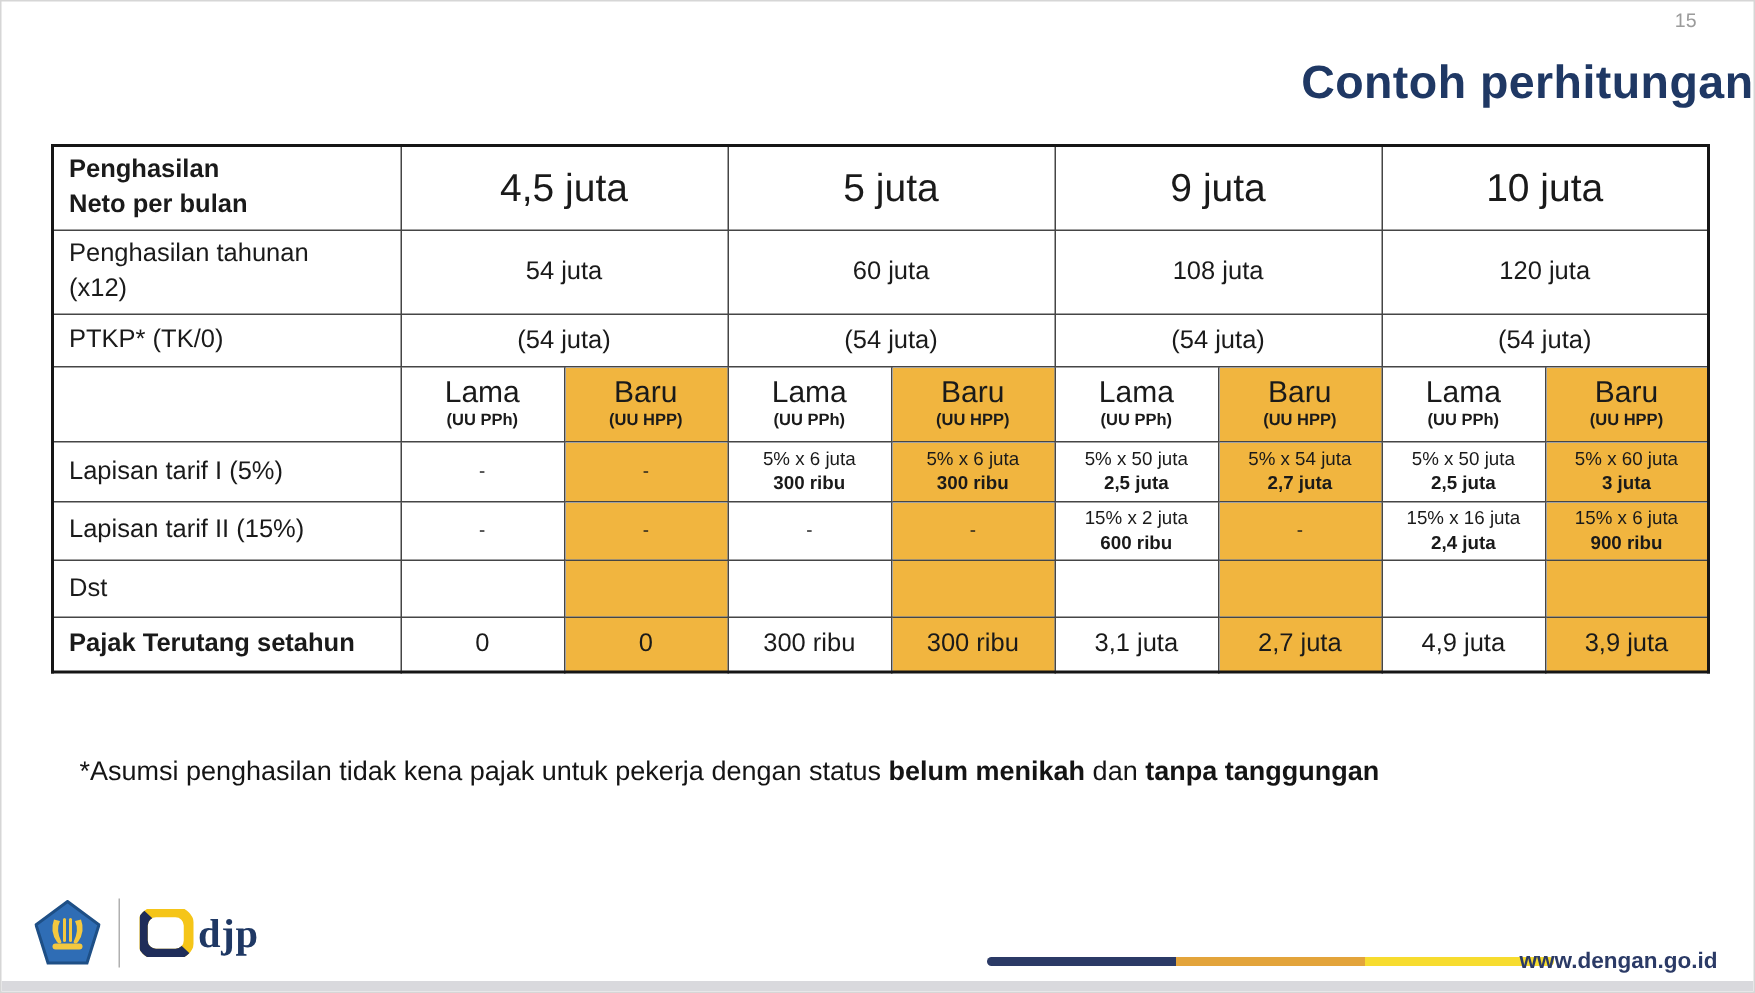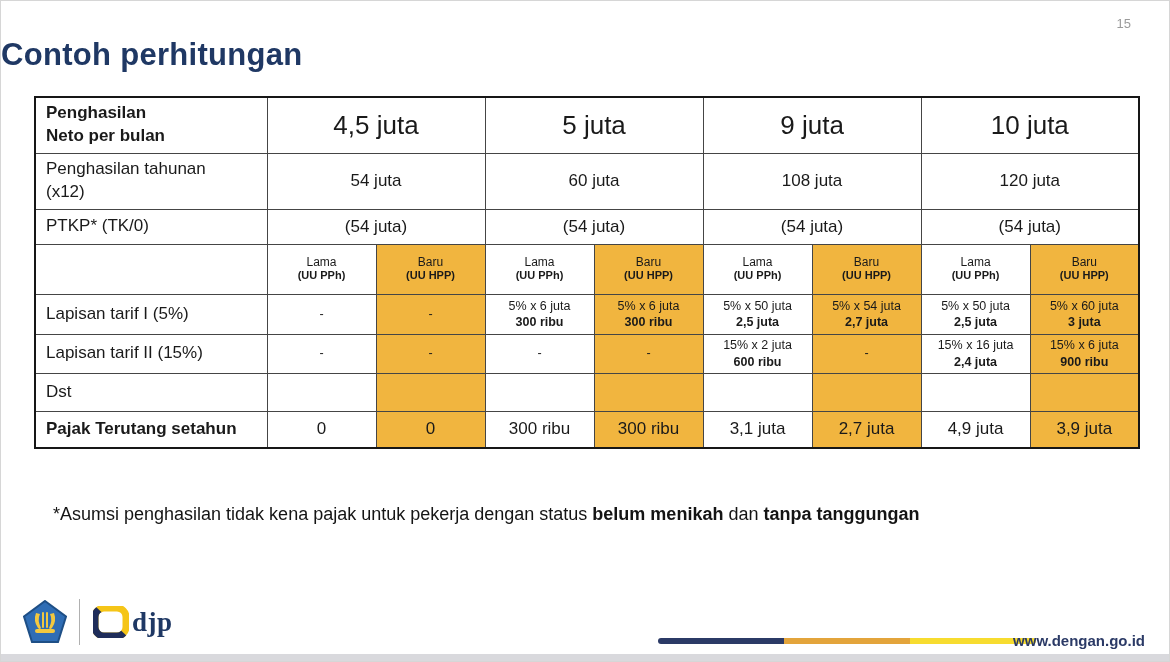--- a/index.html
+++ b/index.html
@@ -1,23 +1,23 @@
 <!DOCTYPE html>
 <html><head>
 <meta charset="utf-8">
 <style>
   html,body { margin:0; padding:0; background:#e8e8e8; }
   .slide {
     position:relative; width:1170px; height:662px; background:#ffffff;
     font-family:"Liberation Sans", sans-serif; color:#1a1a1a;
     overflow:hidden; border:1px solid #d6d6d6; box-sizing:border-box;
   }
-  .page-num { position:absolute; top:15px; right:38px; font-size:13px; color:#9b9b9b; }
+  .page-num { position:absolute; top:5px; right:38px; font-size:13px; color:#9b9b9b; }
   .title {
-    position:absolute; top:36px; left:0; width:100%; text-align:left;
+    position:absolute; top:36px; left:0; width:100%; text-align:right;
     font-size:31px; font-weight:bold; color:#1f3864; letter-spacing:0.3px;
   }
   .tbl-wrap { position:absolute; left:33px; top:95px; }
   table.calc {
     border-collapse:collapse; table-layout:fixed; width:1104px;
     border:2px solid #161616;
   }
   table.calc td, table.calc th {
     border:1px solid #454545; padding:1px 6px; text-align:center;
     vertical-align:middle; overflow:hidden; font-weight:normal;
@@ -25,21 +25,21 @@
   tr.r1 { height:56px; } tr.r2 { height:56px; } tr.r3 { height:35px; }
   tr.r4 { height:36px; } tr.r5 { height:50px; } tr.r6 { height:40px; }
   tr.r7 { height:39px; } tr.r8 { height:38px; } tr.r9 { height:37px; }
   .lbl { text-align:left !important; padding-left:10px !important; white-space:pre-line; font-size:17px; line-height:1.35; }
   .bold { font-weight:bold !important; }
   .big { font-size:26px; font-weight:bold; }
   .mid { font-size:17px; }
   .kp  { font-size:19px; font-weight:bold; }
   .tot { font-size:17px; font-weight:bold; }
   .or  { background:#f1b53f; }
-  .scheme-main { display:block; font-size:12px; line-height:1.15; }
+  .scheme-main { display:block; font-size:20px; line-height:1.15; }
   .scheme-sub  { display:block; font-size:11px; font-weight:bold; line-height:1.2; }
   .formula { display:block; font-size:12.5px; line-height:1.3; }
   .result  { display:block; font-size:12.5px; font-weight:bold; line-height:1.3; }
   .footnote { position:absolute; left:52px; top:503px; font-size:18px; color:#141414; }
   .footer-logos { position:absolute; left:22px; top:598px; display:flex; align-items:center; }
   .logo-divider { width:1px; height:46px; background:#b0b0b0; margin:0 13px 0 12px; }
   .djp-wrap { display:flex; align-items:center; }
   .djp-text { font-size:27px; font-weight:bold; color:#1f3864; margin-left:3px; letter-spacing:0.5px;font-family:Liberation Serif, serif; }
   .deco-bar { position:absolute; left:657px; top:637px; width:378px; height:6px; display:flex; border-radius:3px; overflow:hidden; }
   .deco-bar .seg { height:100%; width:126px; }

